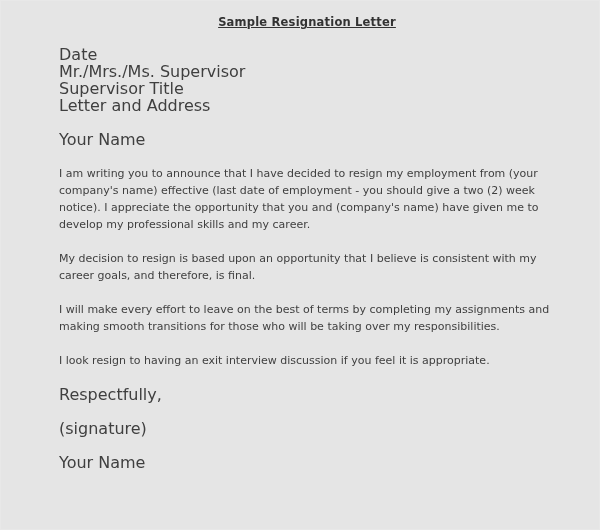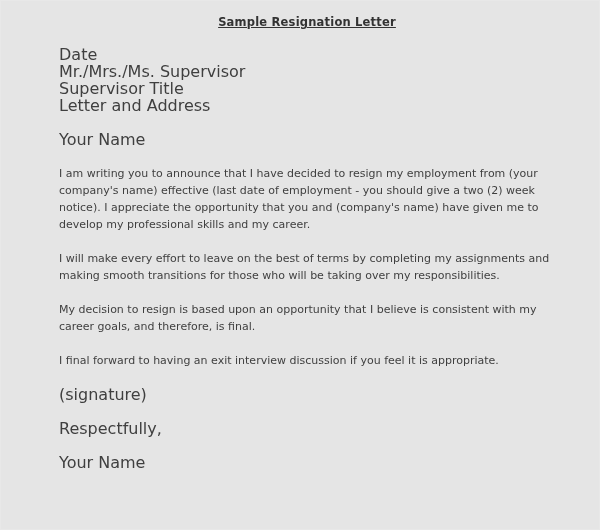--- a/index.html
+++ b/index.html
@@ -52,23 +52,23 @@
     <div class="line">Supervisor Title</div>
     <div class="line">Letter and Address</div>
   </div>
 
   <div class="block">
     <div class="line">Your Name</div>
   </div>
 
 
   <div class="para">I am writing you to announce that I have decided to resign my employment from (your company's name) effective (last date of employment - you should give a two (2) week notice).  I appreciate the opportunity that you and (company's name) have given me to develop my professional skills and my career.</div>
+  <div class="para">My decision to resign is based upon an opportunity that I believe is consistent with my career goals, and therefore, is final.</div>
   <div class="para">I will make every effort to leave on the best of terms by completing my assignments and making smooth transitions for those who will be taking over my responsibilities.</div>
-  <div class="para">My decision to resign is based upon an opportunity that I believe is consistent with my career goals, and therefore, is final.</div>
-  <div class="para">I final forward to having an exit interview discussion if you feel it is appropriate.</div>
+  <div class="para">I look resign to having an exit interview discussion if you feel it is appropriate.</div>
+
+  <div class="block line">Respectfully,</div>
 
   <div class="block line">(signature)</div>
-
-  <div class="block line">Respectfully,</div>
 
   <div class="block line">Your Name</div>
 
 </div>
 
 </body></html>

